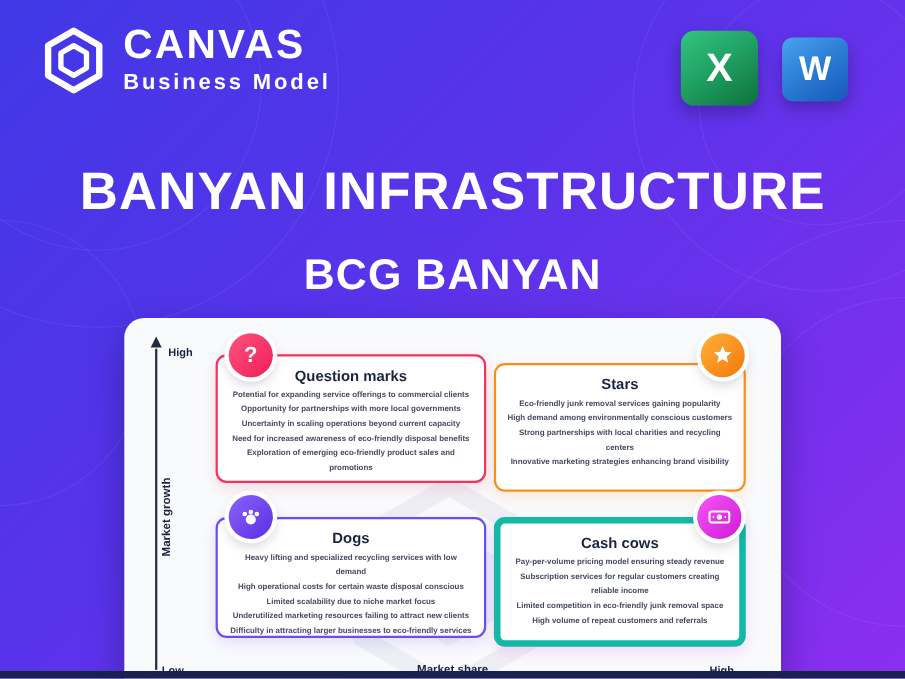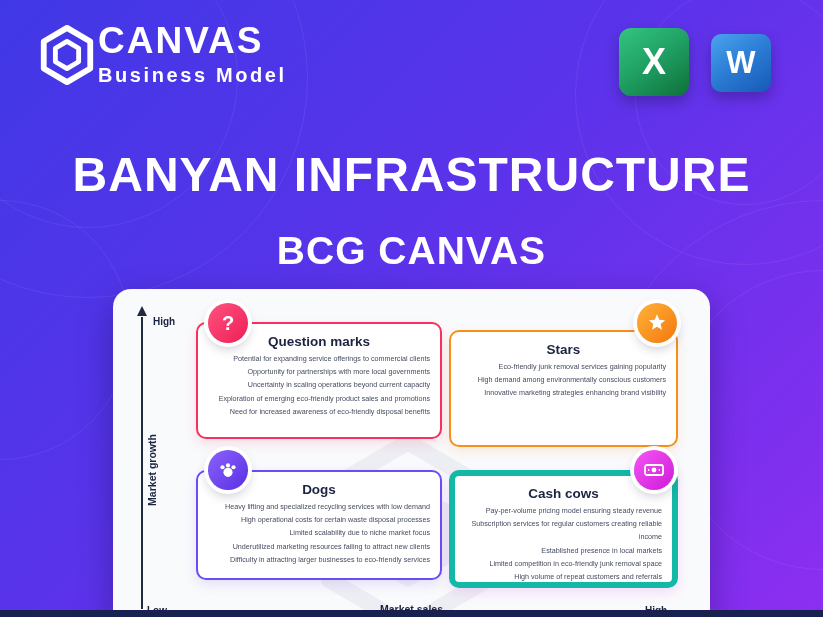--- a/index.html
+++ b/index.html
@@ -14,21 +14,21 @@
     background: linear-gradient(135deg, #4038e6 0%, #5a33ea 45%, #8c2ef0 100%);
     overflow: hidden;
   }
   .ring {
     position: absolute;
     border: 1.5px solid rgba(255,255,255,0.07);
     border-radius: 50%;
     pointer-events: none;
   }
   
-  .logo-wrap { position:absolute; left:36px; top:22px; display:flex; align-items:center; gap:0; }
+  .logo-wrap { position:absolute; left:36px; top:22px; display:flex; align-items:center; gap:14px; }
   .logo-hex svg { display:block; }
   .brand-text { color:#fff; }
   .brand-name { font-size:37px; font-weight:800; letter-spacing:2px; line-height:1; }
   .brand-sub  { font-size:20px; font-weight:700; letter-spacing:2.6px; margin-top:5px; }
   .office-icons { position:absolute; top:28px; right:52px; display:flex; gap:22px; align-items:flex-start; }
   .office-icon {
     display:flex; align-items:center; justify-content:center;
     color:#fff; font-weight:800;
     box-shadow:0 6px 14px rgba(0,0,0,0.25);
   }
@@ -60,21 +60,21 @@
     font-size:10.5px; font-weight:700; color:#1b2340; }
   .x-high { position:absolute; left:532px; top:316px; font-size:10px; font-weight:700; color:#1b2340; }
   
   .quad { position:absolute; background:#fff; border-radius:10px; }
   .quad.qm    { left:83px;  top:33px;  width:246px; height:117px; border:2px solid #f5315f; box-shadow:0 5px 12px rgba(245,49,95,0.14); }
   .quad.stars { left:336px; top:41px;  width:229px; height:117px; border:2px solid #f78f1e; box-shadow:0 5px 12px rgba(247,143,30,0.14); }
   .quad.dogs  { left:83px;  top:181px; width:246px; height:110px; border:2px solid #6a4df4; box-shadow:0 5px 12px rgba(106,77,244,0.14); }
   .quad.cows  { left:336px; top:181px; width:229px; height:118px; border:6px solid #14b8a6; box-shadow:0 5px 12px rgba(229,49,229,0.14); }
   .quad h3 { margin-top:10px; text-align:center; font-size:13.5px; font-weight:700; color:#1b2340; }
   .quad ul { list-style:none; margin-top:3px; padding:0 10px; }
-  .quad li { text-align:right; font-size:7.2px; line-height:13.2px; color:#454b60; font-weight:400; }
+  .quad li { text-align:center; font-size:7.2px; line-height:13.2px; color:#454b60; font-weight:700; }
   
   .badge { position:absolute; width:40px; height:40px; border-radius:50%;
     display:flex; align-items:center; justify-content:center; z-index:5;
     box-shadow: 0 0 0 4px #ffffff, 0 5px 12px rgba(20,20,60,0.25); }
   .badge.qm    { left:95px;  top:14px;  background:linear-gradient(135deg,#ff5480,#ee1e55); }
   .badge.stars { left:524px; top:14px;  background:linear-gradient(135deg,#ffb339,#f4770c); }
   .badge.dogs  { left:95px;  top:161px; background:linear-gradient(135deg,#8a63ff,#5a2fe0); }
   .badge.cows  { left:521px; top:161px; background:linear-gradient(135deg,#f556f5,#cf1ad6); }
   .badge .qmark { color:#fff; font-size:20px; font-weight:800; }
   
@@ -105,76 +105,76 @@
       <div class="brand-sub">Business Model</div>
     </span>
   </div>
 
   <div class="office-icons">
     <div class="office-icon excel">X</div>
     <div class="office-icon word">W</div>
   </div>
 
   <div class="title1">BANYAN INFRASTRUCTURE</div>
-  <div class="title2">BCG CANVAS</div>
+  <div class="title2">BCG BANYAN</div>
 
   <div class="panel">
 
     <span class="watermark">
       <svg width="210" height="210" viewBox="0 0 64 64" fill="none" stroke="#27306b" stroke-linejoin="round">
         <polygon points="32,4 56,18 56,46 32,60 8,46 8,18" stroke-width="5"></polygon>
         <polygon points="32,18 44,25 44,39 32,46 20,39 20,25" stroke-width="4"></polygon>
       </svg>
     </span>
 
     <div class="y-arrow"></div>
     <div class="y-line"></div>
     <div class="y-high">High</div>
     <div class="y-growth">Market growth</div>
     <div class="y-low">Low</div>
-    <div class="x-share">Market sales</div>
+    <div class="x-share">Market share</div>
     <div class="x-high">High</div>
 
     <div class="quad qm">
       <h3>Question marks</h3>
       <ul>
         <li>Potential for expanding service offerings to commercial clients</li>
         <li>Opportunity for partnerships with more local governments</li>
         <li>Uncertainty in scaling operations beyond current capacity</li>
+        <li>Need for increased awareness of eco-friendly disposal benefits</li>
         <li>Exploration of emerging eco-friendly product sales and promotions</li>
-        <li>Need for increased awareness of eco-friendly disposal benefits</li>
       </ul>
     </div>
 
     <div class="quad stars">
       <h3>Stars</h3>
       <ul>
         <li>Eco-friendly junk removal services gaining popularity</li>
         <li>High demand among environmentally conscious customers</li>
+        <li>Strong partnerships with local charities and recycling centers</li>
         <li>Innovative marketing strategies enhancing brand visibility</li>
       </ul>
     </div>
 
     <div class="quad dogs">
       <h3>Dogs</h3>
       <ul>
         <li>Heavy lifting and specialized recycling services with low demand</li>
-        <li>High operational costs for certain waste disposal processes</li>
+        <li>High operational costs for certain waste disposal conscious</li>
         <li>Limited scalability due to niche market focus</li>
         <li>Underutilized marketing resources failing to attract new clients</li>
         <li>Difficulty in attracting larger businesses to eco-friendly services</li>
       </ul>
     </div>
 
     <div class="quad cows">
       <h3>Cash cows</h3>
       <ul>
         <li>Pay-per-volume pricing model ensuring steady revenue</li>
         <li>Subscription services for regular customers creating reliable income</li>
-        <li>Established presence in local markets</li>
         <li>Limited competition in eco-friendly junk removal space</li>
         <li>High volume of repeat customers and referrals</li>
       </ul>
     </div>
 
     <div class="badge qm">
       <span class="qmark">?</span>
     </div>
     <div class="badge stars">
       <svg width="22" height="22" viewBox="0 0 24 24">

